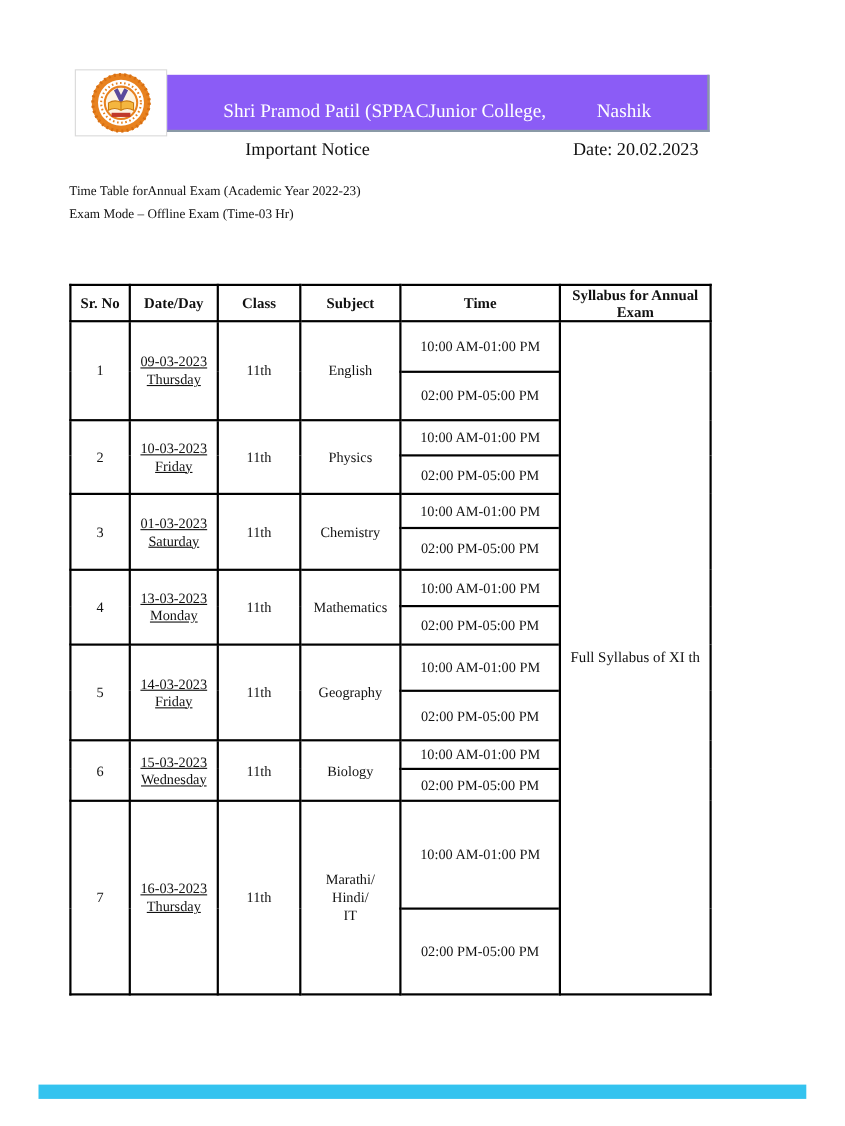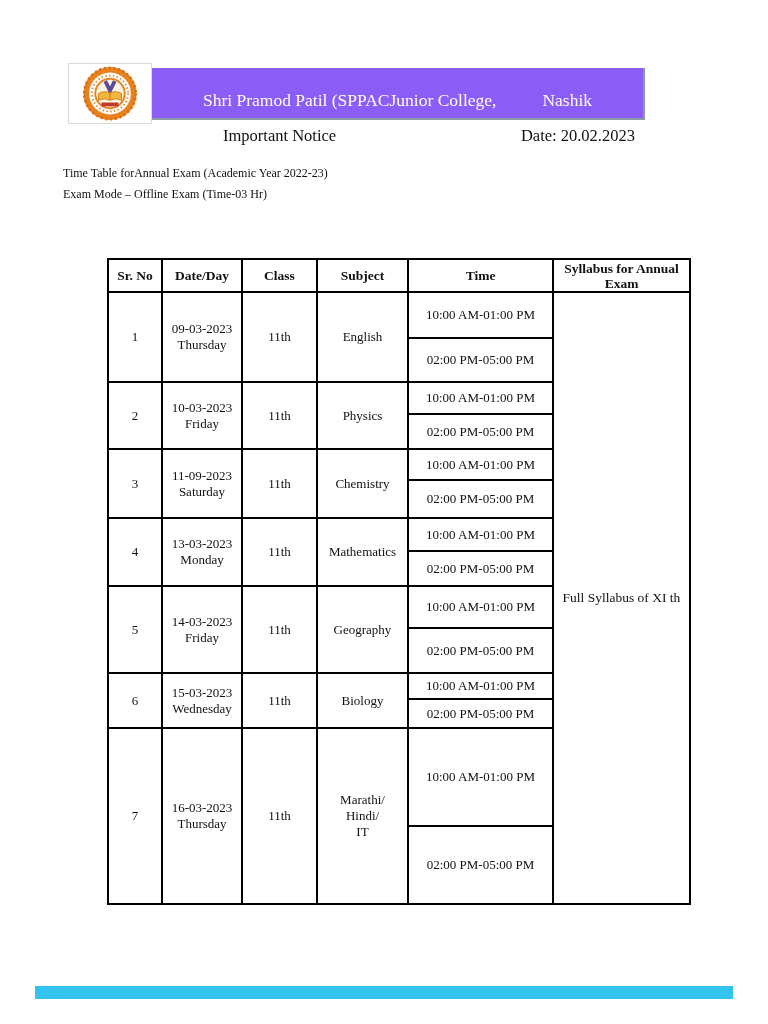--- a/index.html
+++ b/index.html
@@ -37,28 +37,27 @@
     position: absolute; left: 63px; top: 163px; width: 582px;
     text-align: left; font-size: 12px; line-height: 21px;
   }
   .title-block .u { }
 
   
   table.tt {
     position: absolute; left: 63px; top: 258px;
     border-collapse: collapse; table-layout: fixed;
     font-size: 13px;
-    margin-left: 44px;
   }
   table.tt td, table.tt th {
     border: 2px solid #000; text-align: center; vertical-align: middle;
     padding: 0 3px; overflow: hidden;
   }
   table.tt th { font-weight: bold; font-size: 13.5px; line-height: 15px; }
-  .c-date { line-height: 16px; }
+  .c-date { line-height: 16px; text-decoration: underline; }
   .c-subj { white-space: pre-line; line-height: 16px; }
   .c-syl { text-align: left; padding-left: 6px; font-size: 13.5px; }
 
   
   .footer-bar {
     position: absolute; left: 35px; top: 986px; width: 698px; height: 13px;
     background: #34c3ef;
   }
 </style>
 </head>
@@ -141,21 +140,21 @@
       <td rowspan="2" class="c-subj">Physics</td>
       <td>10:00 AM-01:00 PM</td>
     </tr>
     <tr style="height:35px">
       <td>02:00 PM-05:00 PM</td>
     </tr>
 
     <tr style="height:31px">
       <td rowspan="2">3</td>
       <td rowspan="2" class="c-date">
-        <div>11-09-2023</div>
+        <div>01-03-2023</div>
         <div>Saturday</div>
       </td>
       <td rowspan="2">11th</td>
       <td rowspan="2" class="c-subj">Chemistry</td>
       <td>10:00 AM-01:00 PM</td>
     </tr>
     <tr style="height:38px">
       <td>02:00 PM-05:00 PM</td>
     </tr>
 

